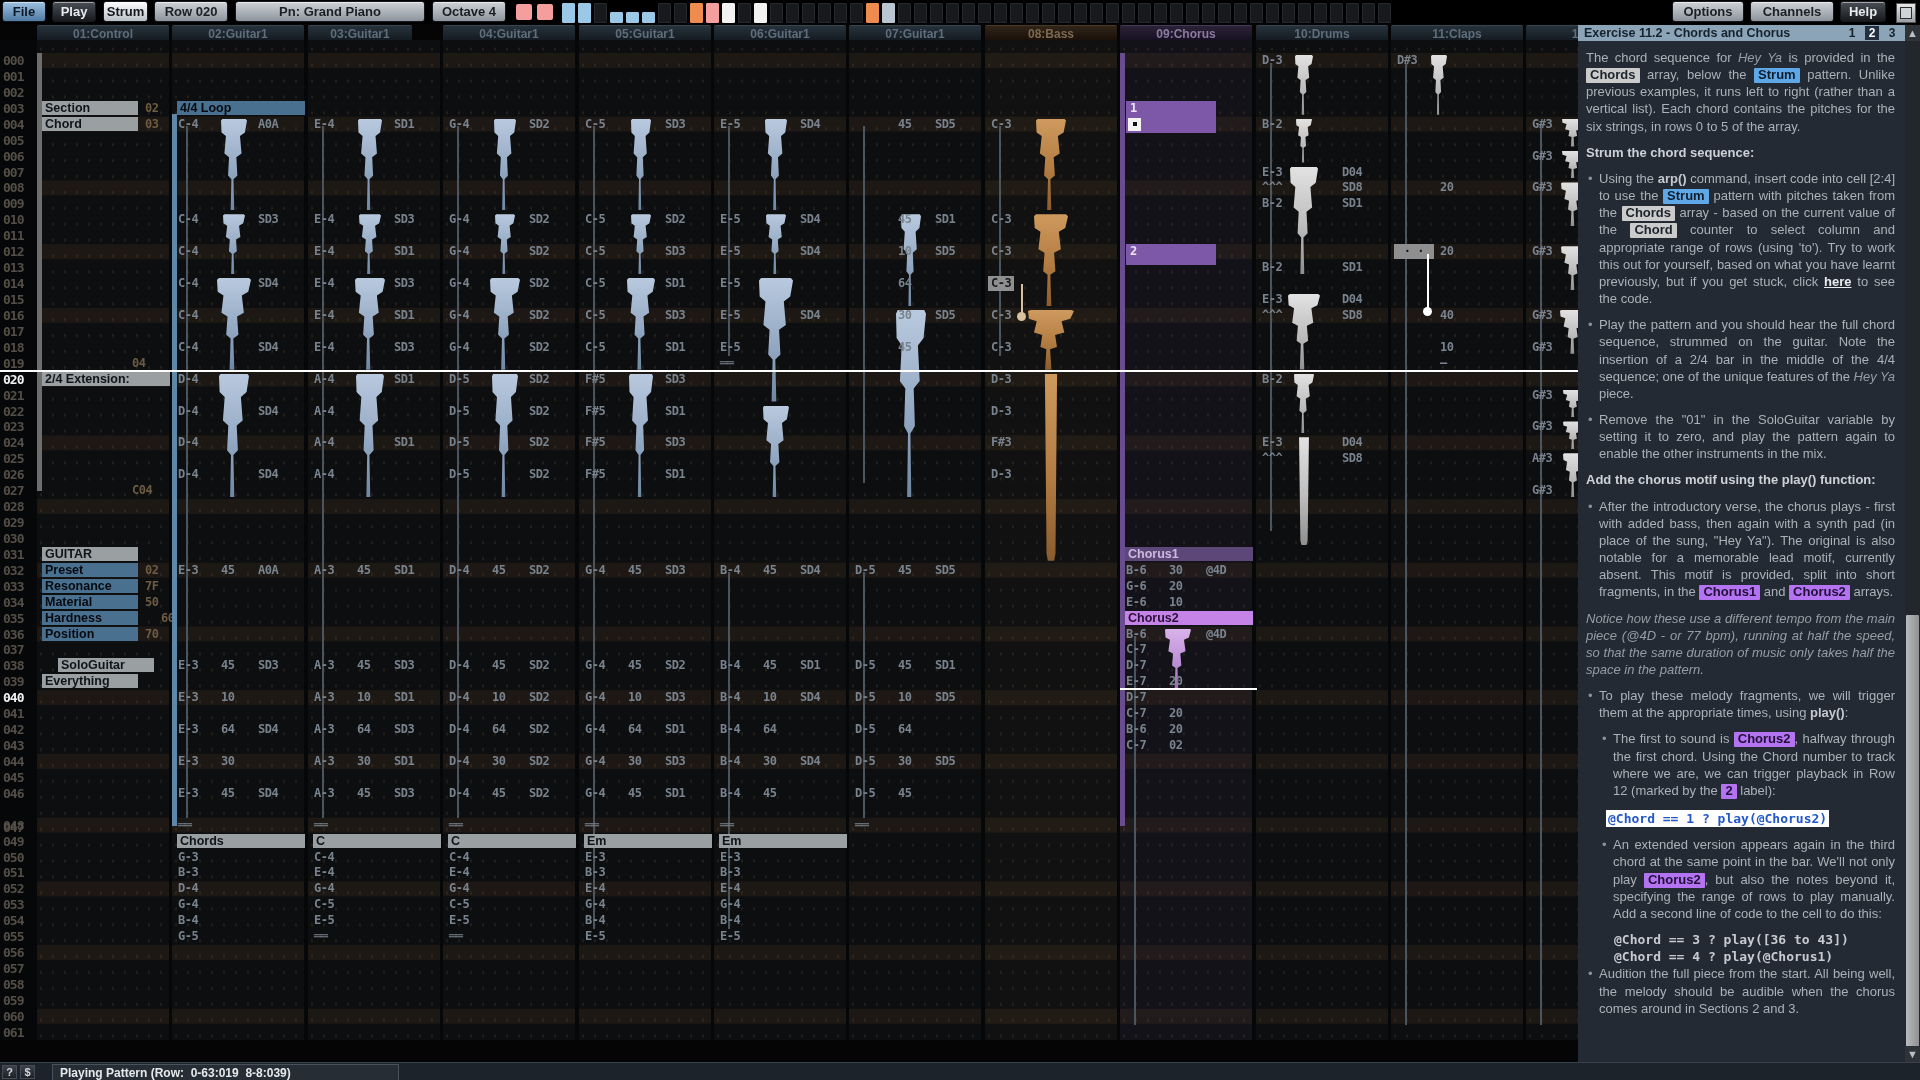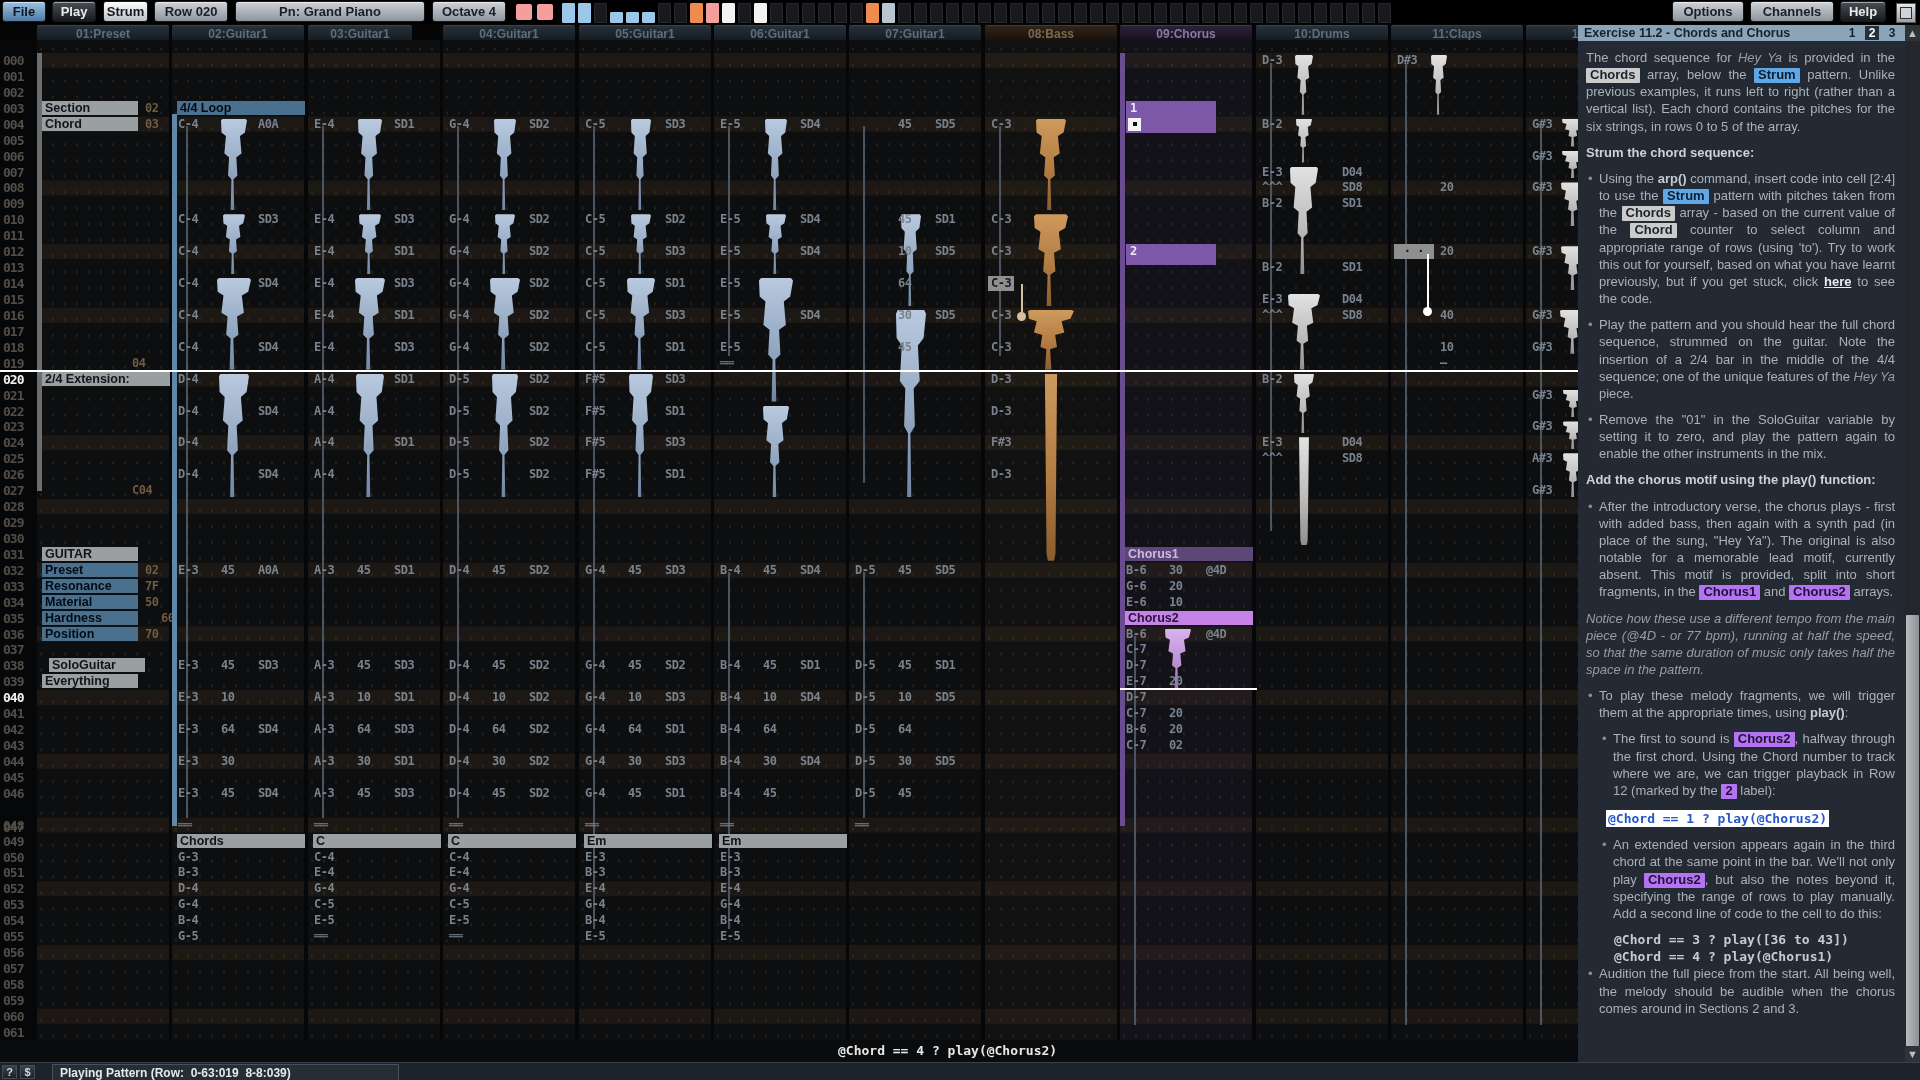--- a/index.html
+++ b/index.html
@@ -166,21 +166,21 @@
       </div>
     <button class="tbtn" style="left:1672px;width:72px">Options</button>
     <button class="tbtn" style="left:1750px;width:84px">Channels</button>
     <button class="tbtn dark" style="left:1840px;width:46px">Help</button>
     <div id="winbox">
         <span></span>
       </div>
   </div>
 
   <div id="headers">
-      <div class="chhead" style="left:37px;width:132px">01:Preset</div>
+      <div class="chhead" style="left:37px;width:132px">01:Control</div>
       <div class="chhead" style="left:172px;width:132px">02:Guitar1</div>
       <div class="chhead" style="left:308px;width:104px">03:Guitar1</div>
       <div class="chhead" style="left:443px;width:132px">04:Guitar1</div>
       <div class="chhead" style="left:579px;width:132px">05:Guitar1</div>
       <div class="chhead" style="left:714px;width:132px">06:Guitar1</div>
       <div class="chhead" style="left:849px;width:132px">07:Guitar1</div>
       <div class="chhead bass" style="left:985px;width:132px">08:Bass</div>
       <div class="chhead chorus" style="left:1120px;width:132px">09:Chorus</div>
       <div class="chhead" style="left:1256px;width:132px">10:Drums</div>
       <div class="chhead" style="left:1391px;width:132px">11:Claps</div>
@@ -260,21 +260,21 @@
         <div class="labelbar blue" style="left:5px;top:522.8px;width:90px">Preset</div>
         <div class="cell dim" style="left:108px;top:522.8px">02</div>
         <div class="labelbar blue" style="left:5px;top:538.7px;width:90px">Resonance</div>
         <div class="cell dim" style="left:108px;top:538.7px">7F</div>
         <div class="labelbar blue" style="left:5px;top:554.6px;width:90px">Material</div>
         <div class="cell dim" style="left:108px;top:554.6px">50</div>
         <div class="labelbar blue" style="left:5px;top:570.5px;width:90px">Hardness</div>
         <div class="cell dim" style="left:124px;top:570.5px">60</div>
         <div class="labelbar blue" style="left:5px;top:586.5px;width:90px">Position</div>
         <div class="cell dim" style="left:108px;top:586.5px">70</div>
-        <div class="labelbar grey" style="left:12px;top:618.3px;width:90px">SoloGuitar</div>
+        <div class="labelbar grey" style="left:21px;top:618.3px;width:90px">SoloGuitar</div>
         <div class="labelbar grey" style="left:5px;top:634.3px;width:90px">Everything</div>
         <div class="cell dim" style="left:95px;top:315.7px">04</div>
         <div class="cell dim" style="left:95px;top:443.1px">C04</div>
       </div>
       <div class="channel" style="left:172px">
         <div class="strip" style="left:0;top:73.5px;height:712.1px;background:#5d88aa"></div>
         <div class="vline" style="left:14px;top:86.3px;height:691.4px;background:#4a5560"></div>
         <div class="cone" style="left:49.0px;top:78.7px;width:26px;height:91.7px;background:linear-gradient(180deg,#b9cadf,#93a8c2 55%,#6f86a2);clip-path:polygon(0 2%,6% 0,94% 0,100% 2%,92% 15%,73% 19%,79% 38%,59% 42%,63% 62%,48% 66%,51% 100%,37% 100%,40% 66%,27% 62%,31% 42%,13% 38%,19% 19%,2% 15%)"></div>
         <div class="cone" style="left:51.0px;top:174.3px;width:22px;height:59.8px;background:linear-gradient(180deg,#b9cadf,#93a8c2 55%,#6f86a2);clip-path:polygon(0 2%,6% 0,94% 0,100% 2%,92% 15%,73% 19%,79% 38%,59% 42%,63% 62%,48% 66%,51% 100%,37% 100%,40% 66%,27% 62%,31% 42%,13% 38%,19% 19%,2% 15%)"></div>
         <div class="cone" style="left:45.0px;top:238.0px;width:34px;height:91.7px;background:linear-gradient(180deg,#b9cadf,#93a8c2 55%,#6f86a2);clip-path:polygon(0 2%,6% 0,94% 0,100% 2%,92% 15%,73% 19%,79% 38%,59% 42%,63% 62%,48% 66%,51% 100%,37% 100%,40% 66%,27% 62%,31% 42%,13% 38%,19% 19%,2% 15%)"></div>
@@ -664,23 +664,20 @@
         <div class="cell" style="left:6px;top:267.9px">G#3</div>
         <div class="cell" style="left:6px;top:299.7px">G#3</div>
         <div class="cell" style="left:6px;top:347.5px">G#3</div>
         <div class="cell" style="left:6px;top:379.4px">G#3</div>
         <div class="cell" style="left:6px;top:411.3px">A#3</div>
         <div class="cell" style="left:6px;top:443.1px">G#3</div>
       </div>
       <div id="playhead" style="top:329.6px"></div>
     </div>
 
-  <div id="codebar">
-    <span>@Chord == 4 ? play(@Chorus2)</span>
-  </div>
 
   <div id="statusbar">
     <button class="sbtn" style="left:2px">?</button>
     <button class="sbtn" style="left:20px">$</button>
     <div id="statusfield">Playing Pattern (Row:  0-63:019  8-8:039)</div>
   </div>
 
   <div id="panel">
     <div id="panel-title">
       <span>Exercise 11.2 - Chords and Chorus</span>

